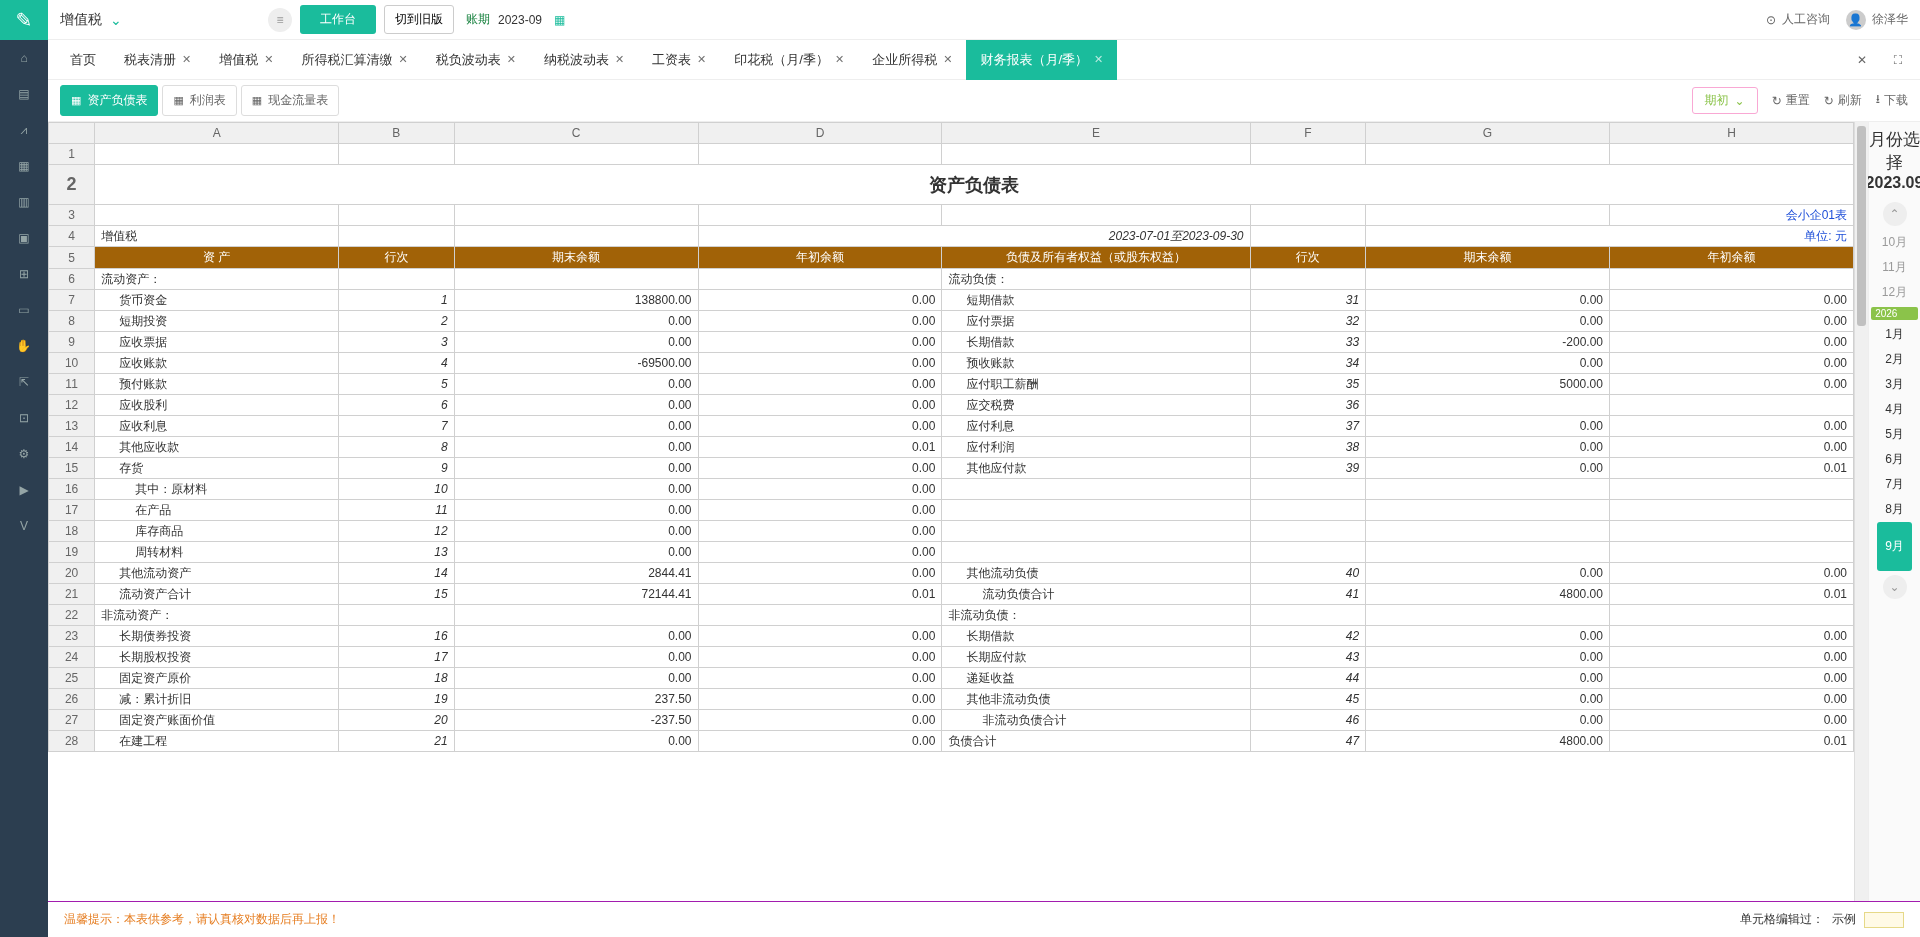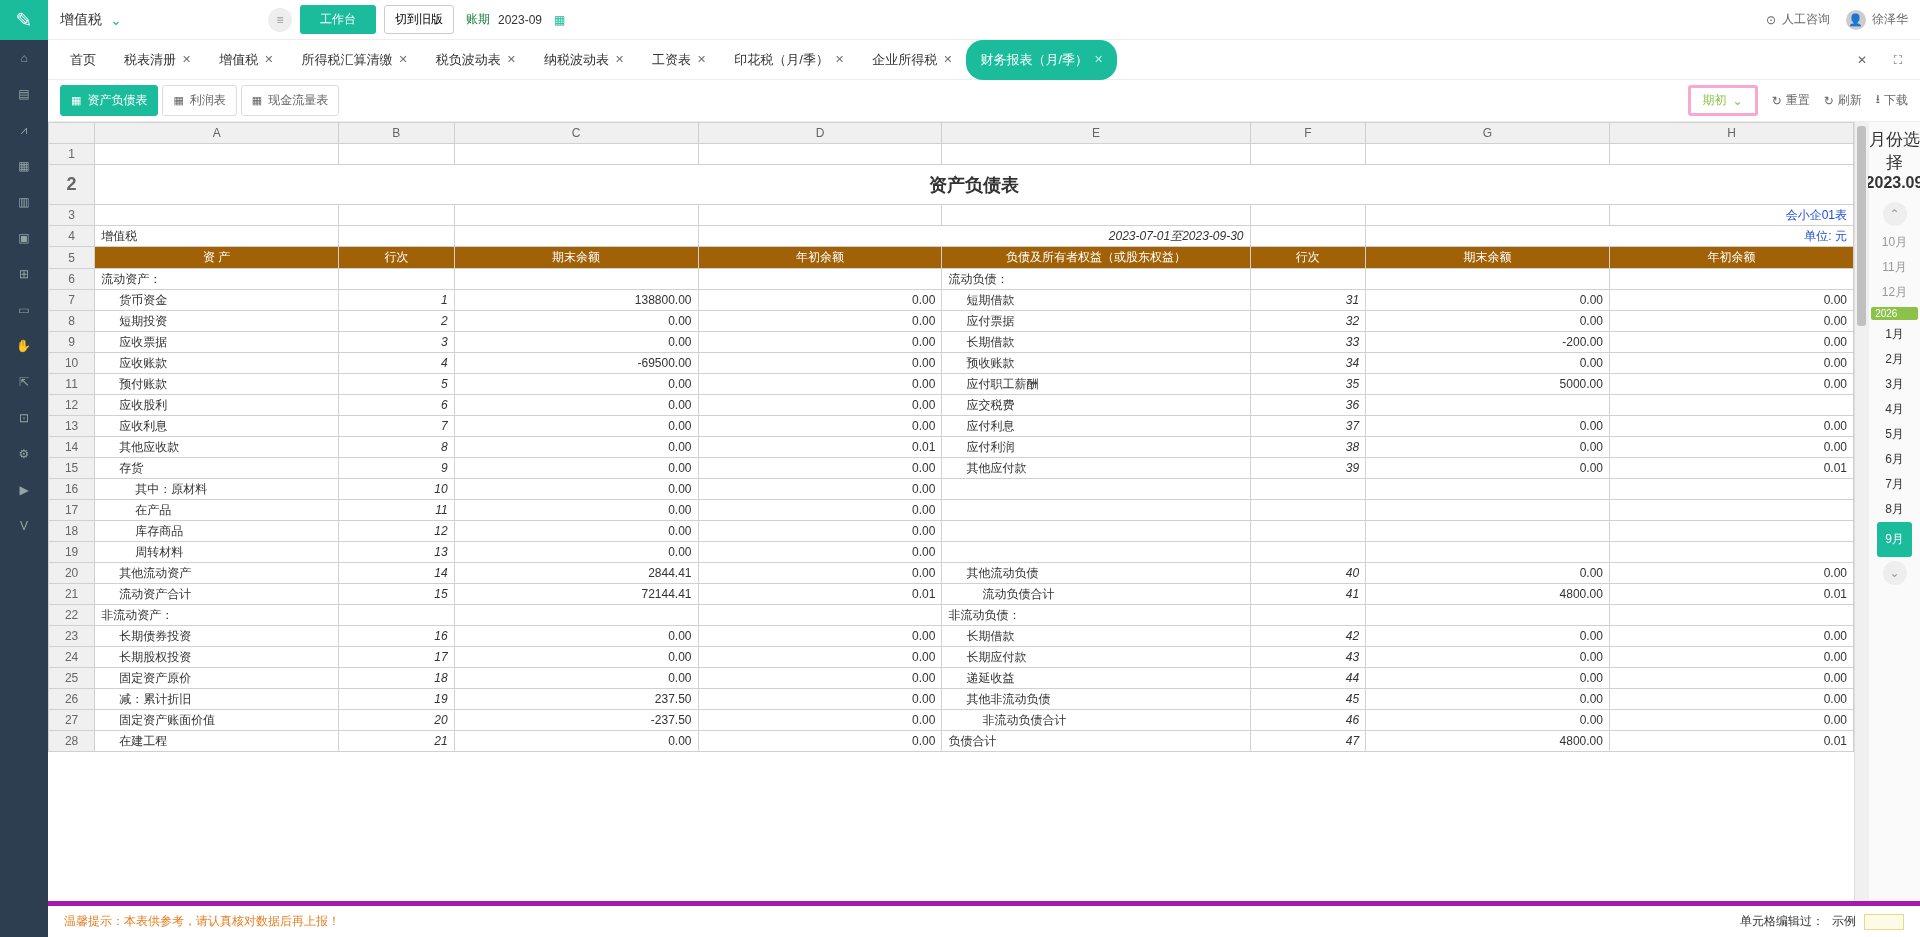--- a/index.html
+++ b/index.html
@@ -16,30 +16,30 @@
 .btn-primary{background:#1abc9c;color:#fff;padding:6px 20px;border-radius:3px;border:none;cursor:pointer;font-size:12px;}
 .btn-outline{background:#fff;border:1px solid #ccc;padding:5px 10px;border-radius:3px;cursor:pointer;font-size:12px;}
 .period-label{color:#15803d;margin-left:4px;}
 .period-value{color:#333;}
 .cal-icon{color:#1abc9c;margin-left:4px;}
 .topbar-right{margin-left:auto;display:flex;align-items:center;gap:16px;}
 .user-info{display:flex;align-items:center;gap:6px;color:#666;}
 .avatar-icon{width:20px;height:20px;border-radius:50%;background:#ccc;display:flex;align-items:center;justify-content:center;color:#fff;font-size:12px;}
 .tabs-bar{height:40px;display:flex;align-items:center;border-bottom:1px solid #eee;padding:0 8px;position:relative;}
 .tab{padding:0 14px;height:40px;display:flex;align-items:center;gap:6px;cursor:pointer;font-size:13px;color:#333;}
-.tab.active{background:#1abc9c;color:#fff;border-radius:17px;}
+.tab.active{background:#1abc9c;color:#fff;}
 .tab-close{color:inherit;opacity:0.7;cursor:pointer;font-size:11px;}
 .tabs-right{margin-left:auto;display:flex;gap:8px;align-items:center;}
 .icon-btn{width:28px;height:28px;display:flex;align-items:center;justify-content:center;cursor:pointer;color:#666;border:1px solid transparent;}
 .subtabs-bar{height:42px;display:flex;align-items:center;padding:0 12px;gap:4px;border-bottom:1px solid #eee;}
 .subtab{display:flex;align-items:center;gap:6px;padding:6px 10px;border:1px solid #ddd;border-radius:3px;cursor:pointer;font-size:12px;color:#666;}
 .subtab.active{background:#1abc9c;color:#fff;border-color:#1abc9c;}
 .subtab-icon{font-size:11px;}
 .subtabs-right{margin-left:auto;display:flex;align-items:center;gap:14px;}
-.dropdown-btn{border:3px solid #f9a8d4;color:#8bc34a;padding:4px 12px;border-radius:3px;display:flex;align-items:center;gap:6px;cursor:pointer;font-size:12px;}
+.dropdown-btn{border:1px solid #f9a8d4;color:#8bc34a;padding:4px 12px;border-radius:3px;display:flex;align-items:center;gap:6px;cursor:pointer;font-size:12px;}
 .action-link{display:flex;align-items:center;gap:4px;color:#666;cursor:pointer;font-size:12px;}
 .sheet-wrap{flex:1;display:flex;overflow:hidden;}
 .sheet{flex:1;overflow:auto;position:relative;}
 table.sheet-table{border-collapse:collapse;width:100%;table-layout:fixed;}
 .sheet-table th,.sheet-table td{border:1px solid #d0d0d0;height:21px;font-size:12px;padding:0 6px;white-space:nowrap;overflow:hidden;}
 .col-hdr{background:#f0f0f0;text-align:center;color:#666;font-weight:normal;height:18px;}
 .row-hdr{background:#f0f0f0;text-align:center;color:#666;width:36px;}
 .corner{background:#f0f0f0;width:36px;}
 .title-row td{text-align:center;font-size:18px;font-weight:bold;height:40px;}
 .subtitle-right{text-align:right;color:#1d4ed8;}
@@ -47,23 +47,23 @@
 .num{text-align:right;}
 .ctr{text-align:right;font-style:italic;}
 .indent1{padding-left:24px !important;}
 .indent2{padding-left:40px !important;}
 .month-panel{width:52px;background:#fafafa;border-left:1px solid #eee;display:flex;flex-direction:column;align-items:center;padding-top:6px;font-size:12px;}
 .month-title{font-size:17px;color:#333;text-align:center;}
 .month-current{font-weight:bold;color:#333;font-size:16px;margin-bottom:6px;}
 .scroll-btn{width:24px;height:24px;border-radius:50%;background:#eee;display:flex;align-items:center;justify-content:center;color:#999;cursor:pointer;margin:4px 0;}
 .month-item{padding:4px 0;color:#999;cursor:pointer;width:100%;text-align:center;}
 .month-item.enabled{color:#333;}
-.month-item.active{background:#1abc9c;color:#fff;border-radius:3px;margin:0 6px;width:auto;padding:9px 8px;}
+.month-item.active{background:#1abc9c;color:#fff;border-radius:3px;margin:0 6px;width:auto;padding:16px 8px;}
 .year-badge{background:#8bc34a;color:#fff;font-size:10px;padding:1px 4px;border-radius:2px;margin:2px 0;}
-.footer{height:36px;border-top:5px solid #a21caf;display:flex;align-items:center;padding:0 16px;font-size:12px;}
+.footer{height:36px;border-top:1px solid #a21caf;display:flex;align-items:center;padding:0 16px;font-size:12px;}
 .footer-warn{color:#e67e22;}
 .footer-right{margin-left:auto;display:flex;align-items:center;gap:8px;}
 .sample-box{width:40px;height:16px;background:#fffae6;border:1px solid #e6d988;}
 .vscroll{width:14px;background:#f0f0f0;border-left:1px solid #ddd;position:relative;}
 .vscroll-thumb{position:absolute;left:2px;right:2px;top:4px;height:200px;background:#c0c0c0;border-radius:3px;}
 </style>
 </head>
 <body>
 
 <div class="app">

